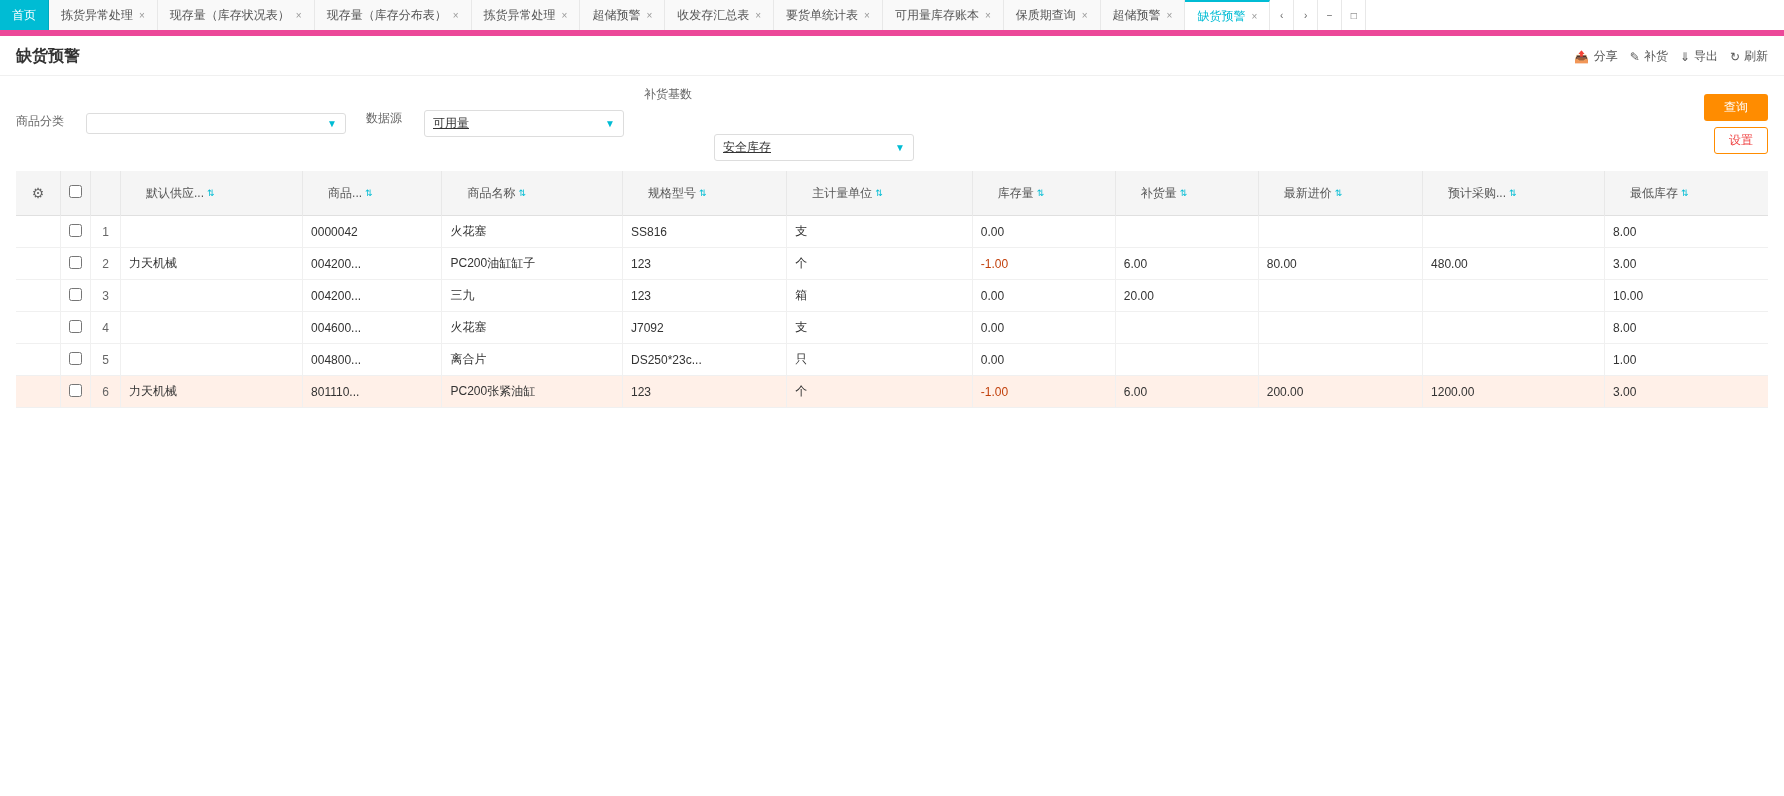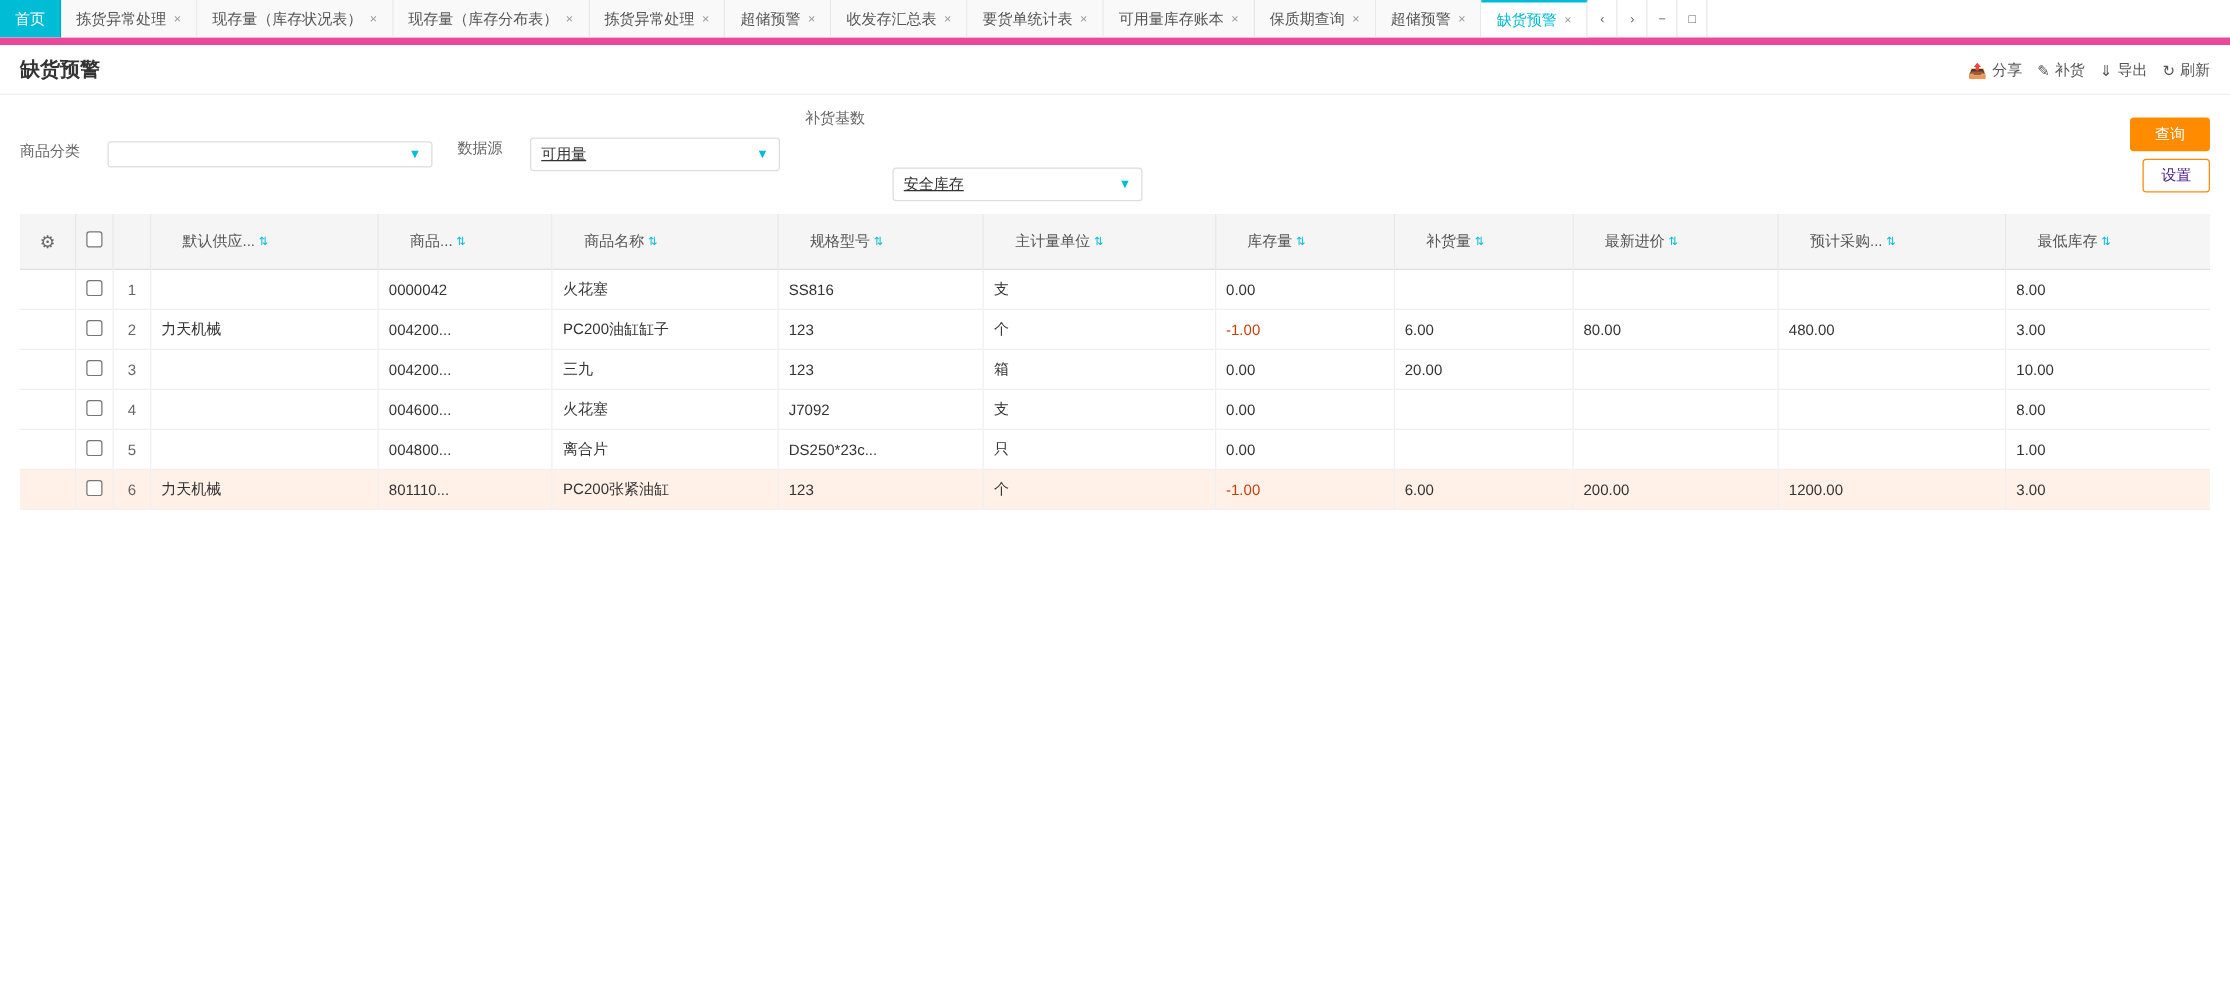--- a/index.html
+++ b/index.html
@@ -134,21 +134,21 @@
       background: #ff8c00;
       color: #fff;
       border: none;
       border-radius: 3px;
       padding: 5px 20px;
       cursor: pointer;
       font-size: 12px;
     }
     .btn-settings {
       background: #fff;
-      color: #4c1d95;
+      color: #ef4444;
       border: 1px solid #ff8c00;
       border-radius: 3px;
       padding: 4px 14px;
       cursor: pointer;
       font-size: 12px;
     }
 
     
     .table-container {
       padding: 0 16px;

